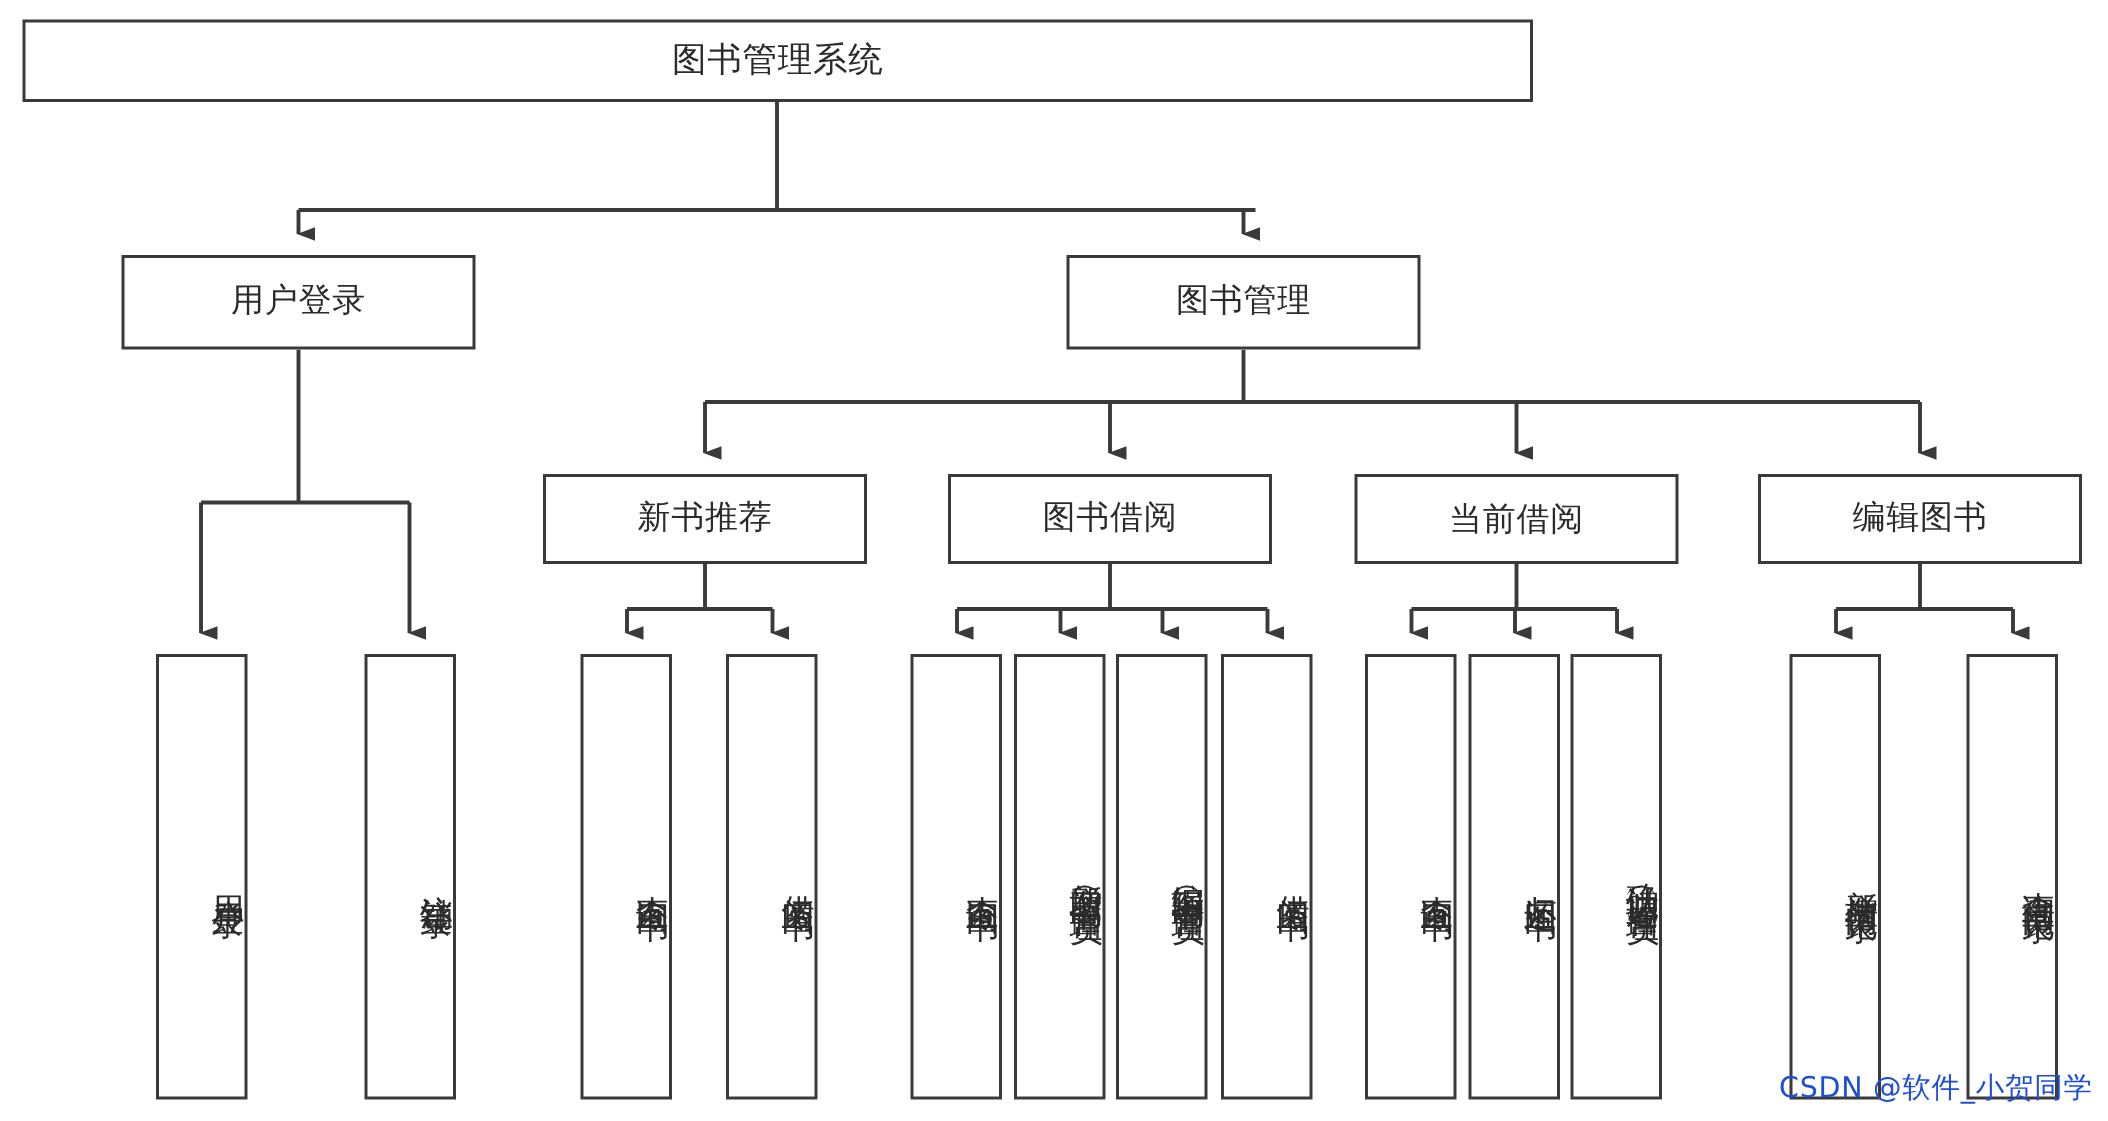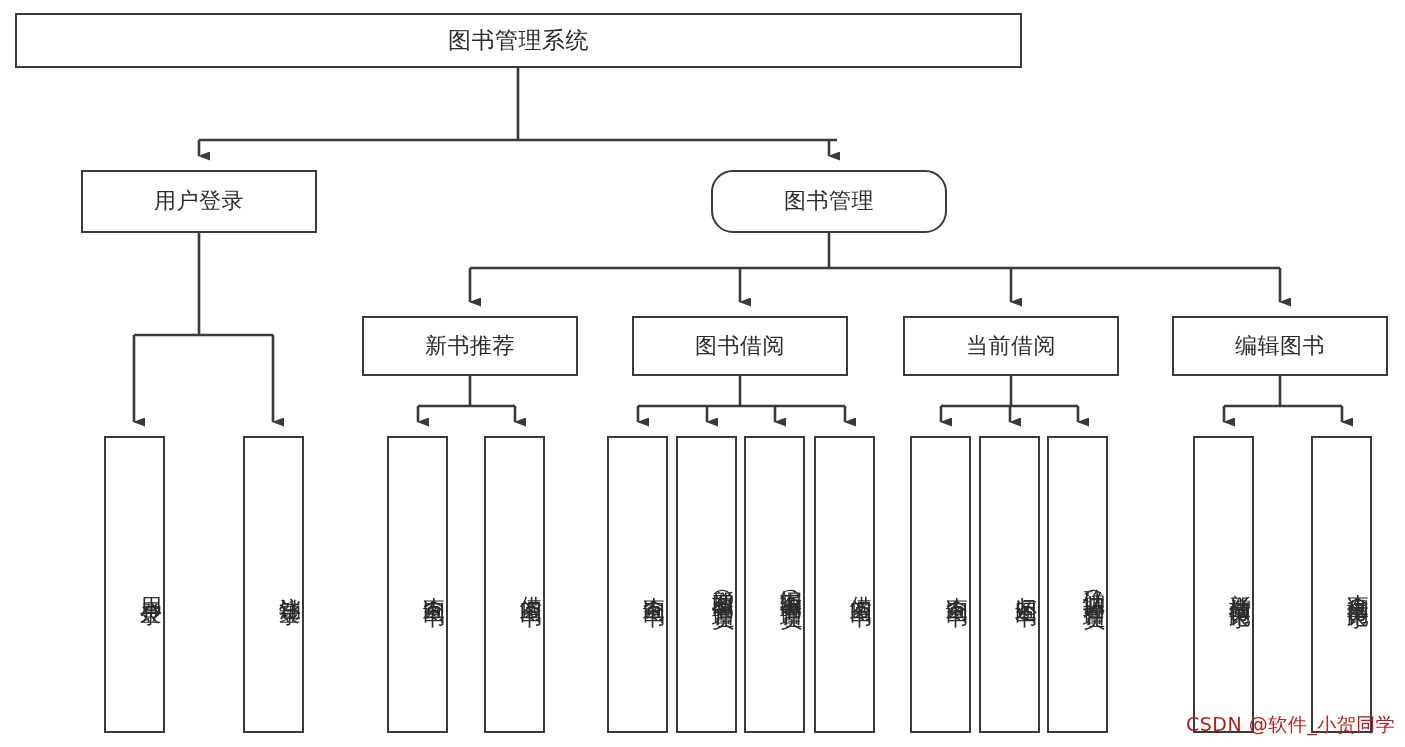--- a/index.html
+++ b/index.html
@@ -56,21 +56,21 @@
   .node-v .vtext {
     writing-mode: vertical-rl;
     text-orientation: upright;
     white-space: nowrap;
   }
   #watermark {
     position: absolute;
     left: 1186px;
     top: 712px;
     font-size: 19px;
-    color: #b91c1c;
+    color: #1d4ed8;
     white-space: nowrap;
     letter-spacing: 0.5px;
   }
 </style>
 </head>
 <body>
 
 <div id="diagram-root">
 
   <svg id="diagram-svg" viewBox="0 0 1405 747">
@@ -123,21 +123,21 @@
     </g>
   </svg>
 
   <div class="node-box node-h node-root" style="left:15px; top:13px; width:1007px; height:55px;">
     <span>图书管理系统</span>
   </div>
 
   <div class="node-box node-h" style="left:81px; top:170px; width:236px; height:63px;">
     <span>用户登录</span>
   </div>
-  <div class="node-box node-h" style="left:711px; top:170px; width:236px; height:63px;border-radius:22px;">
+  <div class="node-box node-h" style="left:711px; top:170px; width:236px; height:63px;">
     <span>图书管理</span>
   </div>
 
   <div class="node-box node-h" style="left:632px; top:316px; width:216px; height:60px;">
     <span>图书借阅</span>
   </div>
   <div class="node-box node-h" style="left:362px; top:316px; width:216px; height:60px;">
     <span>新书推荐</span>
   </div>
   <div class="node-box node-h" style="left:903px; top:316px; width:216px; height:60px;font-family:Liberation Serif, serif;">

